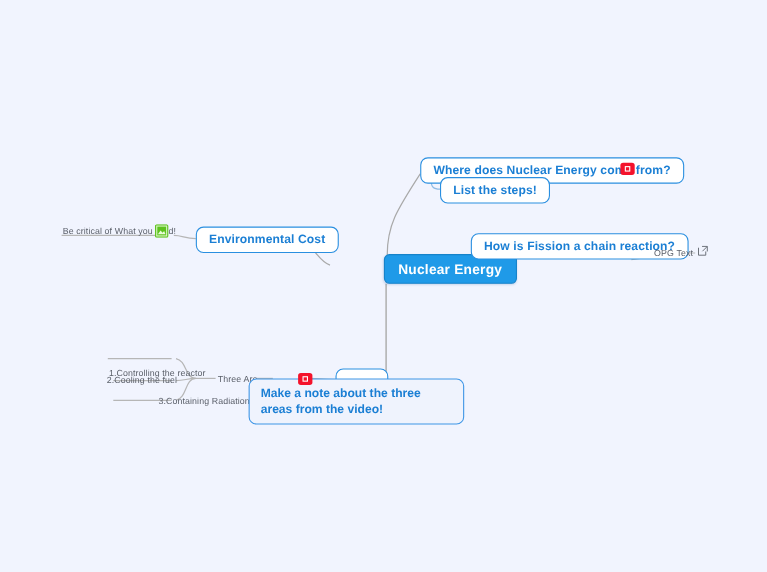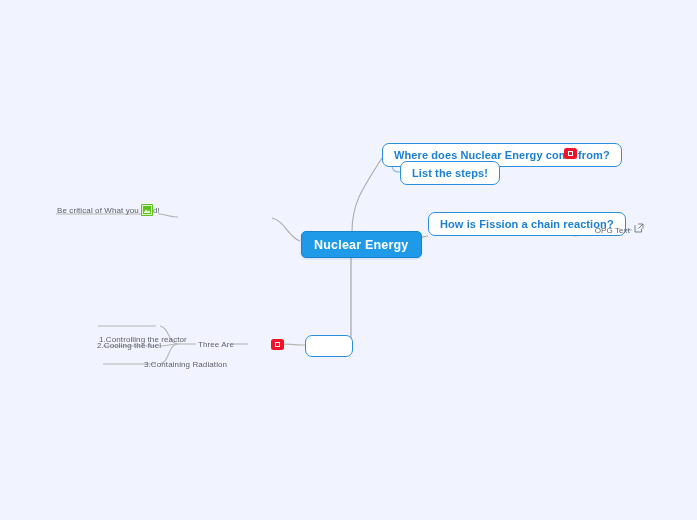--- a/index.html
+++ b/index.html
@@ -42,20 +42,21 @@
     background: #1f9ae8;
     color: #ffffff;
     border: 1px solid #1683ca;
     border-radius: 5px;
     font-weight: bold;
     font-size: 12.5px;
     letter-spacing: 0.2px;
     padding: 2px 12px;
     height: 27px;
     box-shadow: 0 1px 2px rgba(30,90,160,0.18);
+    margin-left: 48px;
   }
 
   
   .node-topic {
     background: #ffffff;
     color: #1b7fd4;
     border: 1.5px solid #2a8fe0;
     border-radius: 7px;
     font-weight: bold;
     font-size: 11px;
@@ -176,20 +177,23 @@
     <span>Where  does Nuclear Energy come from?</span>
   </div>
   <div class="badge badge-video" style="left:564px; top:148px;">
       <i></i>
     </div>
 
   <div class="node node-topic" style="left:400px; top:161px;">
     <span>List the steps!</span>
   </div>
 
+  <div class="node node-topic" style="left:178px; top:206px;">
+    <span>Environmental Cost</span>
+  </div>
 
   <div class="node node-leaf" style="left:57px; top:204px;">
     <span>Be critical of What you read!</span>
   </div>
   <div class="badge badge-image" style="left:141px; top:204px;">
     <svg width="12" height="12" viewBox="0 0 12 12">
       <rect x="0" y="0" width="12" height="12" fill="#5dc21e"></rect>
       <rect x="1.5" y="1.5" width="9" height="9" fill="none" stroke="#d9f5c4" stroke-width="1"></rect>
       <path d="M2.5,9 L5,5.5 L6.8,7.5 L8.2,6 L9.5,9 Z" fill="#e8fbd8"></path>
     </svg>
@@ -223,17 +227,20 @@
   </div>
 
   <div class="node node-leaf" style="left:97px; top:339px;">
     <span>2.Cooling the fuel</span>
   </div>
 
   <div class="node node-leaf" style="left:104px; top:358px;padding-left:40px;">
     <span>3.Containing Radiation</span>
   </div>
 
+  <div class="node node-callout" style="left:226px; top:344px; width:196px;">
+    <span>Make a note about the three areas from the video!</span>
+  </div>
   <div class="badge badge-video" style="left:271px; top:339px;">
       <i></i>
     </div>
 
 </div>
 
 </body></html>

